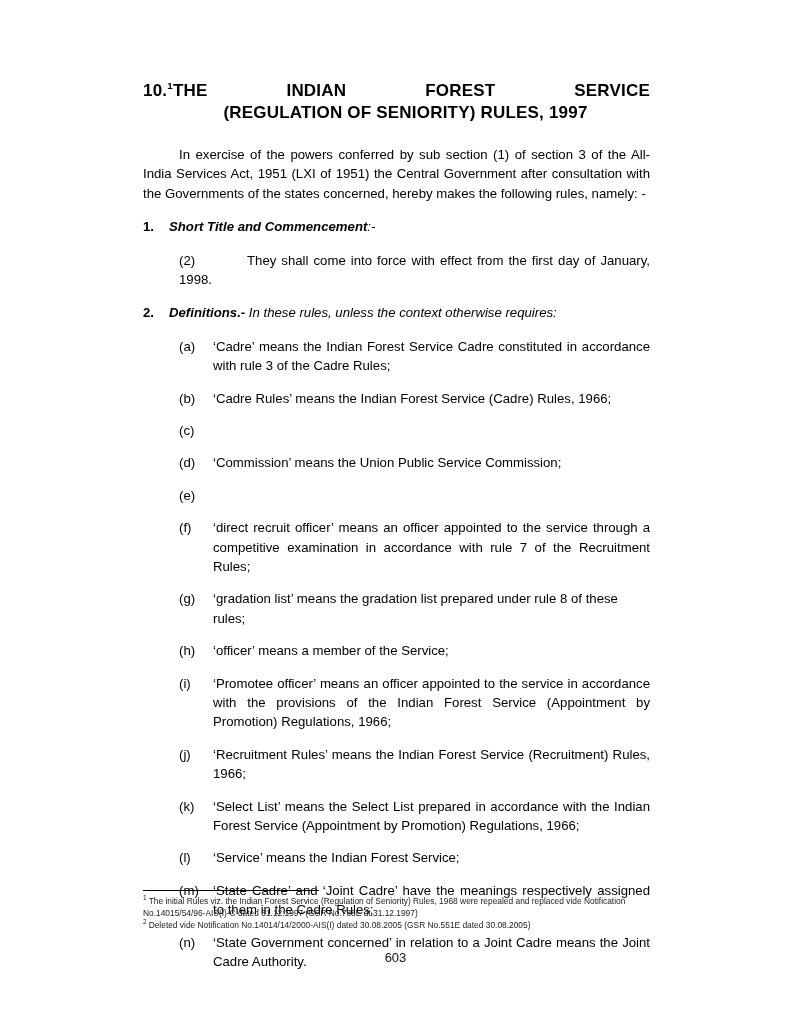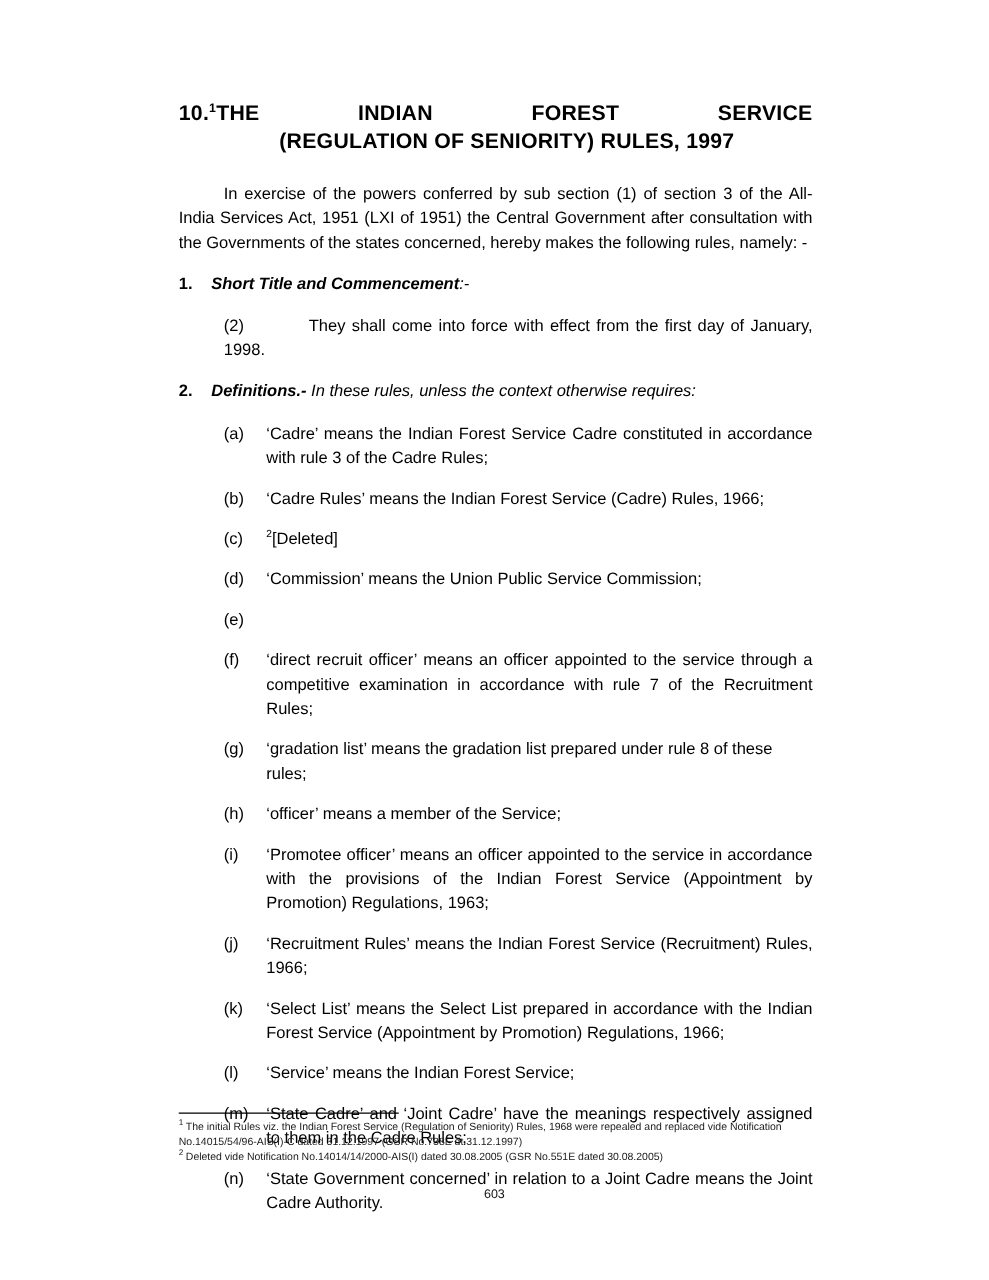--- a/index.html
+++ b/index.html
@@ -161,21 +161,21 @@
     margin-right: 2px;
   }
 
   
   .page-number {
     position: absolute;
     top: 950px;
     left: 0;
     width: 791px;
     text-align: center;
-    font-size: 10px;
+    font-size: 13px;
     color: #111;
   }
 </style>
 </head>
 <body>
 
 <div class="page">
 
   <div class="content">
 
@@ -208,21 +208,20 @@
         <span class="dtext">‘Cadre’ means the Indian Forest Service Cadre constituted in accordance with rule 3 of the Cadre Rules;</span>
       </div>
 
       <div class="defitem">
         <span class="dlabel">(b)</span>
         <span class="dtext nojust">‘Cadre Rules’ means the Indian Forest Service (Cadre) Rules, 1966;</span>
       </div>
 
       <div class="defitem">
         <span class="dlabel">(c)</span>
-        <span class="dtext nojust"><span class="sup-small">2</span><span>[Deleted]</span></span>
       </div>
 
       <div class="defitem">
         <span class="dlabel">(d)</span>
         <span class="dtext nojust">‘Commission’ means the Union Public Service Commission;</span>
       </div>
 
       <div class="defitem">
         <span class="dlabel">(e)</span>
       </div>
@@ -237,21 +236,21 @@
         <span class="dtext nojust">‘gradation list’ means the gradation list prepared under rule 8 of these rules;</span>
       </div>
 
       <div class="defitem">
         <span class="dlabel">(h)</span>
         <span class="dtext nojust">‘officer’ means a member of the Service;</span>
       </div>
 
       <div class="defitem">
         <span class="dlabel">(i)</span>
-        <span class="dtext">‘Promotee officer’ means an officer appointed to the service in accordance with the provisions of the Indian Forest Service (Appointment by Promotion) Regulations, 1963;</span>
+        <span class="dtext">‘Promotee officer’ means an officer appointed to the service in accordance with the provisions of the Indian Forest Service (Appointment by Promotion) Regulations, 1966;</span>
       </div>
 
       <div class="defitem">
         <span class="dlabel">(j)</span>
         <span class="dtext">‘Recruitment Rules’ means the Indian Forest Service (Recruitment) Rules, 1966;</span>
       </div>
 
       <div class="defitem">
         <span class="dlabel">(k)</span>
         <span class="dtext">‘Select List’ means the Select List prepared in accordance with the Indian Forest Service (Appointment by Promotion) Regulations, 1966;</span>

